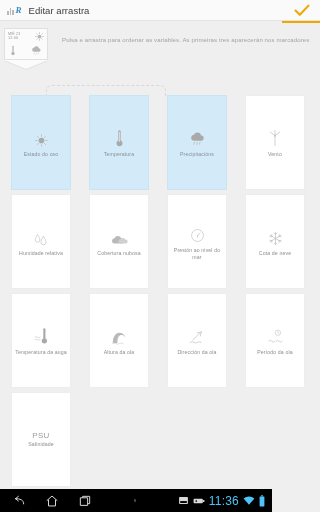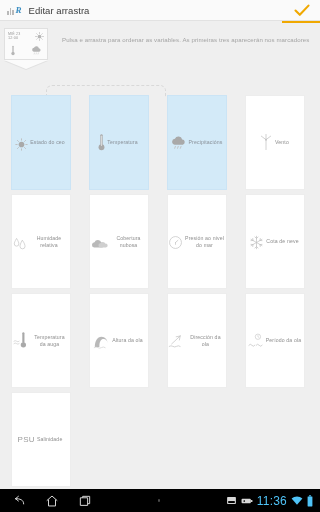--- a/index.html
+++ b/index.html
@@ -110,21 +110,21 @@
     display: grid;
     grid-template-columns: repeat(4, 60px);
     column-gap: 18px;
     row-gap: 4px;
   }
   .card {
     position: relative;
     height: 95px;
     background: #ffffff;
     border: 1px solid #ededed;
-    display: flex; flex-direction: row;
+    display: flex; flex-direction: column;
     align-items: center; justify-content: center;
     cursor: pointer;
     overflow: hidden;
   }
   .card.selected { background: #d3eaf8; border-color: #cbe4f5; }
   .card-icon {
     height: 20px; display: flex; align-items: flex-end;
     justify-content: center; margin-bottom: 4px;
   }
   .card-icon svg { display: block; }
@@ -135,21 +135,21 @@
   }
   .card.selected .card-label { color: #8a9199; }
   .card-unit {
     font-size: 8px; color: #9d9d9d; letter-spacing: .3px;
     margin-bottom: 1px;
   }
 
   
   .navbar {
     position: absolute; bottom: 0; left: 0;
-    width: 320px; height: 23px;
+    width: 272px; height: 23px;
     background: #000000;
     display: flex; align-items: center;
   }
   .nav-keys { display: flex; align-items: center; gap: 19px; padding-left: 12px; }
   .nav-keys div { cursor: pointer; display: flex; align-items: center; }
   .nav-dot { flex: 1 1 auto; display: flex; justify-content: center; }
   .nav-dot span {
     width: 2.5px; height: 2.5px; border-radius: 50%;
     background: #4a4a4a; display: block;
   }

